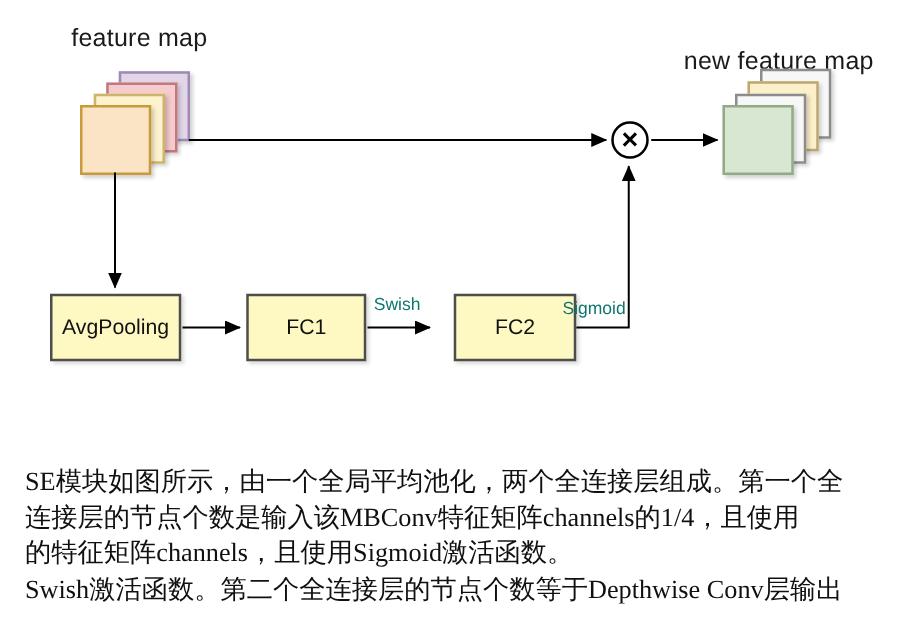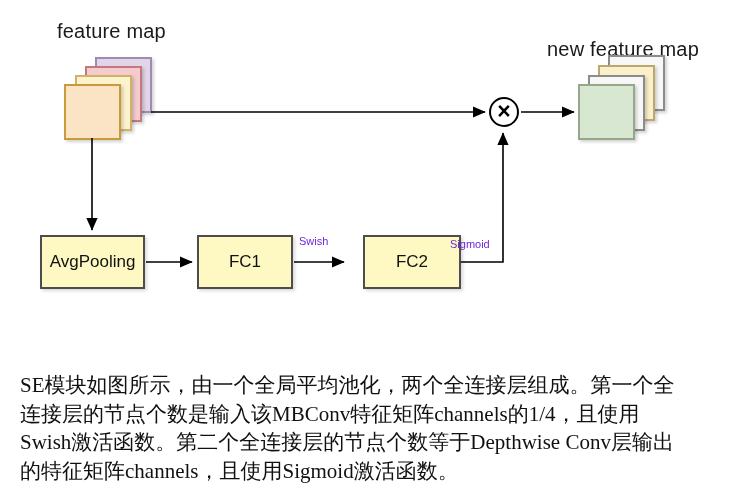--- a/index.html
+++ b/index.html
@@ -64,22 +64,22 @@
     color: #111111;
     box-sizing: border-box;
   }
   .node-avg { left: 40px;  width: 105px; }
   .node-fc1 { left: 197px; width: 96px; }
   .node-fc2 { left: 349px; width: 98px; margin-left: 14px; }
 
   
   .edge-label {
     position: absolute;
-    font-size: 11px;
-    color: #6d28d9;
+    font-size: 14px;
+    color: #0f766e;
     white-space: nowrap;
   }
   .lbl-swish   { left: 299px; top: 235px; }
   .lbl-sigmoid { left: 450px; top: 238px; }
 
   
   .mult {
     position: absolute;
     left: 489px; top: 97px;
     width: 30px; height: 30px;
@@ -163,17 +163,17 @@
   <div class="edge-label lbl-swish">Swish</div>
   <div class="edge-label lbl-sigmoid">Sigmoid</div>
 
   <div class="mult">
     <span>×</span>
   </div>
 
   <div class="caption">
     <div>SE模块如图所示，由一个全局平均池化，两个全连接层组成。第一个全</div>
     <div>连接层的节点个数是输入该MBConv特征矩阵channels的1/4，且使用</div>
+    <div>的特征矩阵channels，且使用Sigmoid激活函数。</div>
     <div>Swish激活函数。第二个全连接层的节点个数等于Depthwise Conv层输出</div>
-    <div>的特征矩阵channels，且使用Sigmoid激活函数。</div>
   </div>
 
 </div>
 
 </body></html>

